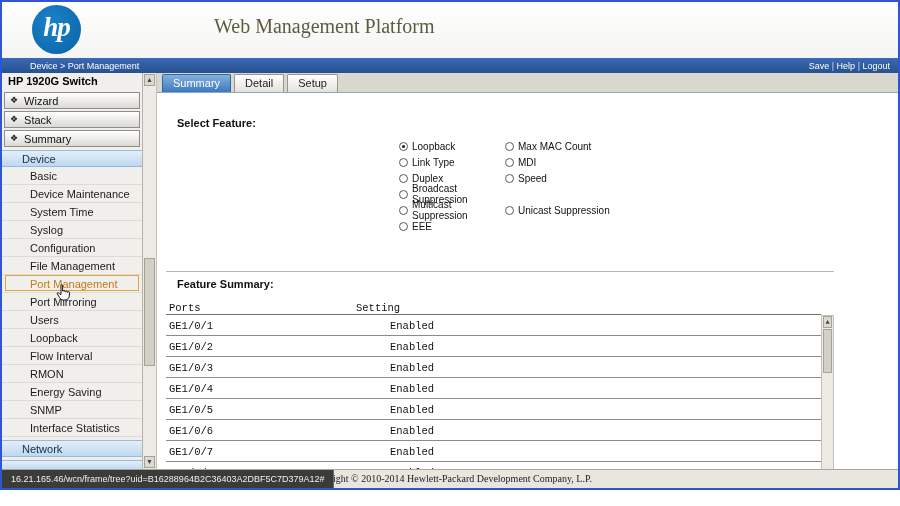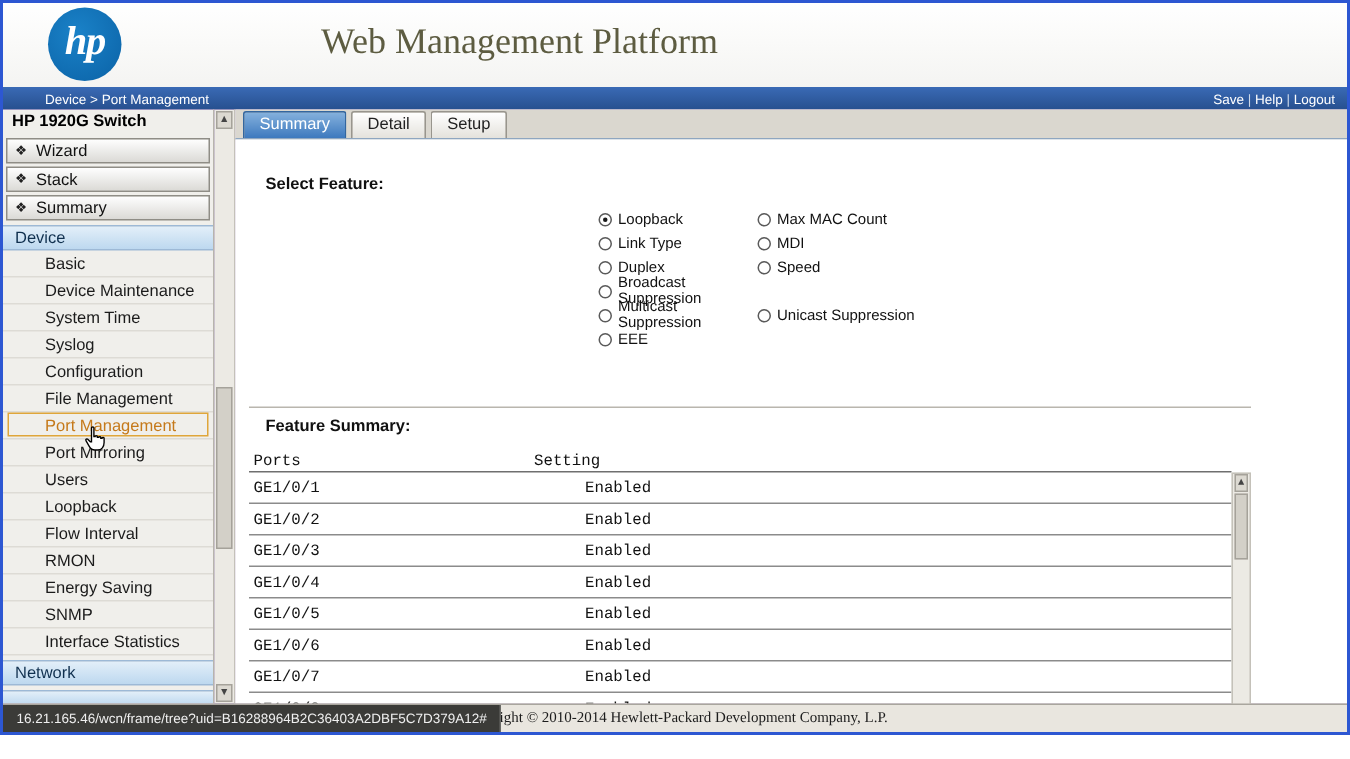--- a/index.html
+++ b/index.html
@@ -6,39 +6,39 @@
   html,body { width:900px; height:506px; font-family:"Liberation Sans", sans-serif; }
   .frame { position:relative; width:900px; height:490px; border:2px solid #2d57d2; background:#4c1d95; overflow:hidden; }
 
   
   .header { position:absolute; top:0; left:0; right:0; height:56px; background:linear-gradient(#ffffff,#f4f4f2); }
   .hp-logo { position:absolute; left:30px; top:3px; width:49px; height:49px; border-radius:50%;
              background:radial-gradient(circle at 40% 35%, #1a82c8, #0b62a6); color:#fff;
              font:italic bold 27px "Liberation Serif", serif; display:flex; align-items:center; justify-content:center;
              letter-spacing:-1px; padding-bottom:4px; }
   .header-title { position:absolute; left:212px; top:13px; font-family:"Liberation Serif", serif;
-                  font-size:24px; color:#5d5c41; }
+                  font-size:20px; color:#5d5c41; }
 
   
   .topbar { position:absolute; top:56px; left:0; right:0; height:15px; background:linear-gradient(#3a6ab5,#27508f);
             color:#fff; font-size:9px; display:flex; align-items:center; justify-content:space-between; padding:0 8px 0 28px; }
   .topbar a { color:#fff; text-decoration:none; }
   .toplinks .sep { color:#cdd9ea; }
 
   
   .body { position:absolute; top:71px; left:0; right:0; bottom:19px; display:flex; }
 
   
   .sidebar { width:141px; background:#f0efeb; border-right:1px solid #b7b4ac; overflow:hidden; }
   .sb-title { height:17px; line-height:17px; padding-left:6px; font-size:11px; font-weight:bold; color:#000; }
   .sb-top { margin:2px 2px 0 2px; height:17px; background:linear-gradient(#fefefe,#dbdad6); border:1px solid #8f8d86;
             display:flex; align-items:center; gap:6px; padding-left:5px; font-size:11px; color:#111; cursor:pointer; }
   .sb-ico { font-size:9px; line-height:9px; color:#222; }
   .sb-section { margin-top:3px; height:17px; background:linear-gradient(#e3eff9,#bdd8ef); border-top:1px solid #9db9d6;
-                border-bottom:1px solid #9db9d6; display:flex; align-items:center; padding-left:8px; font-size:11px;
+                border-bottom:1px solid #9db9d6; display:flex; align-items:center; padding-left:20px; font-size:11px;
                 color:#10304f; cursor:pointer; }
   .sb-sub { height:18px; display:flex; align-items:center; padding-left:28px; font-size:11px; color:#1b1b1b;
             border-bottom:1px solid #dddbd5; position:relative; cursor:pointer; }
   .sb-sub.active { color:#c5791a; }
   .sb-sub.active::after { content:''; position:absolute; left:3px; right:3px; top:0px; bottom:1px; border:1px solid #dfa63a; }
   .sb-sliver { height:10px; margin-top:3px; background:linear-gradient(#e3eff9,#bdd8ef); border-top:1px solid #9db9d6; }
 
   
   .sb-scroll { width:14px; background:#eceae4; border-right:1px solid #c4c1b9; position:relative; }
   .scr-btn { position:absolute; left:1px; right:1px; height:12px; background:#dcd9d1; border:1px solid #a5a29a;
@@ -47,21 +47,21 @@
   .sb-scroll .thumb { position:absolute; left:1px; right:1px; top:185px; height:108px; background:#d3d0c8;
                       border:1px solid #a5a29a; cursor:pointer; }
 
   
   .main { flex:1; position:relative; background:#fff; }
   .tabstrip { height:20px; background:#dad7cf; border-bottom:1px solid #8ea6c0; padding-left:5px;
               display:flex; align-items:flex-end; gap:3px; }
   .tab { height:18px; line-height:17px; padding:0 10px; font-size:11px; background:linear-gradient(#ffffff,#e4e2dc);
          border:1px solid #98958d; border-bottom:none; border-radius:2px 2px 0 0; color:#222; cursor:pointer; }
   .tab.active { background:linear-gradient(#85b1dd,#3d79be); color:#fff; border-color:#33669f; }
-  .content { position:absolute; top:20px; left:0; right:0; bottom:0; background:#fff; }
+  .content { position:absolute; top:20px; left:0; right:0; bottom:0; background:#fff;border-radius:14px; }
 
   .select-label, .summary-label { position:absolute; left:20px; font-size:11px; font-weight:bold; color:#111; }
   .select-label { top:24px; }
   .summary-label { top:185px; }
 
   .feature-grid { position:absolute; top:45px; left:242px; }
   .f-row { height:16px; display:flex; align-items:center; }
   .f-cell { display:flex; align-items:center; gap:4px; font-size:10px; color:#111; cursor:pointer; }
   .f-left { width:106px; flex:none; }
   .radio { width:9px; height:9px; border:1px solid #5a5a5a; border-radius:50%; background:#fff; position:relative; flex:none; }

